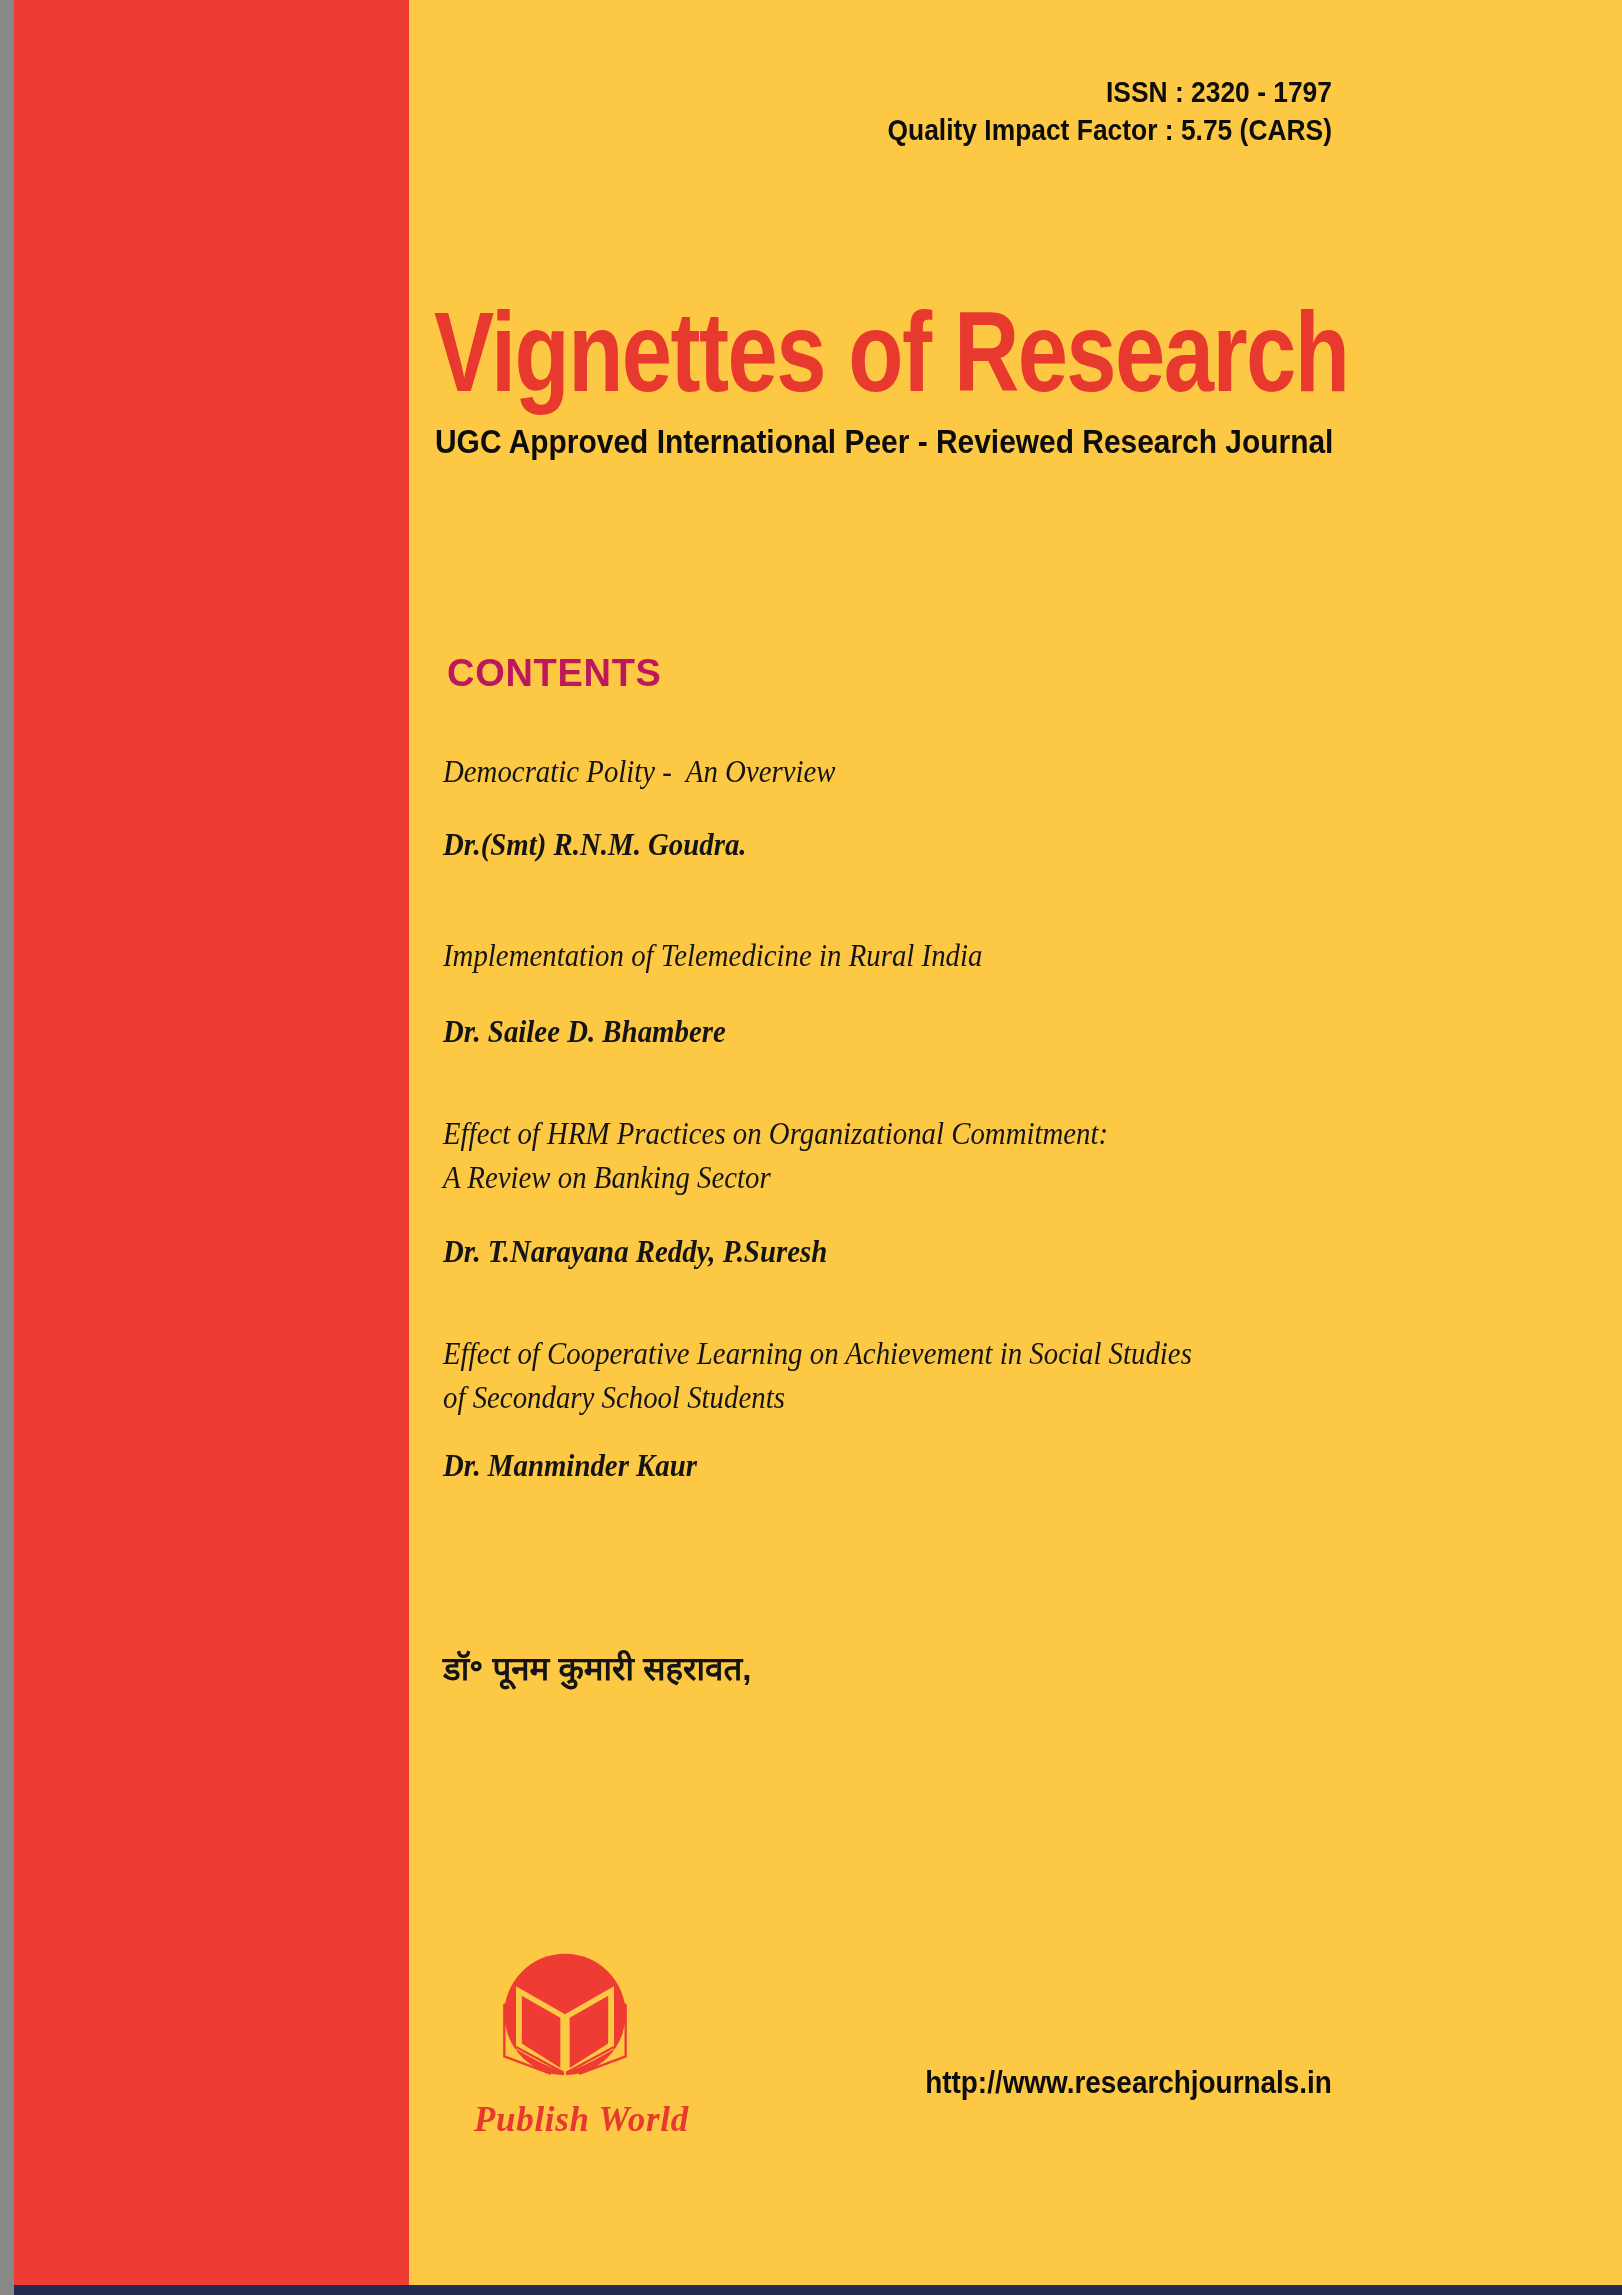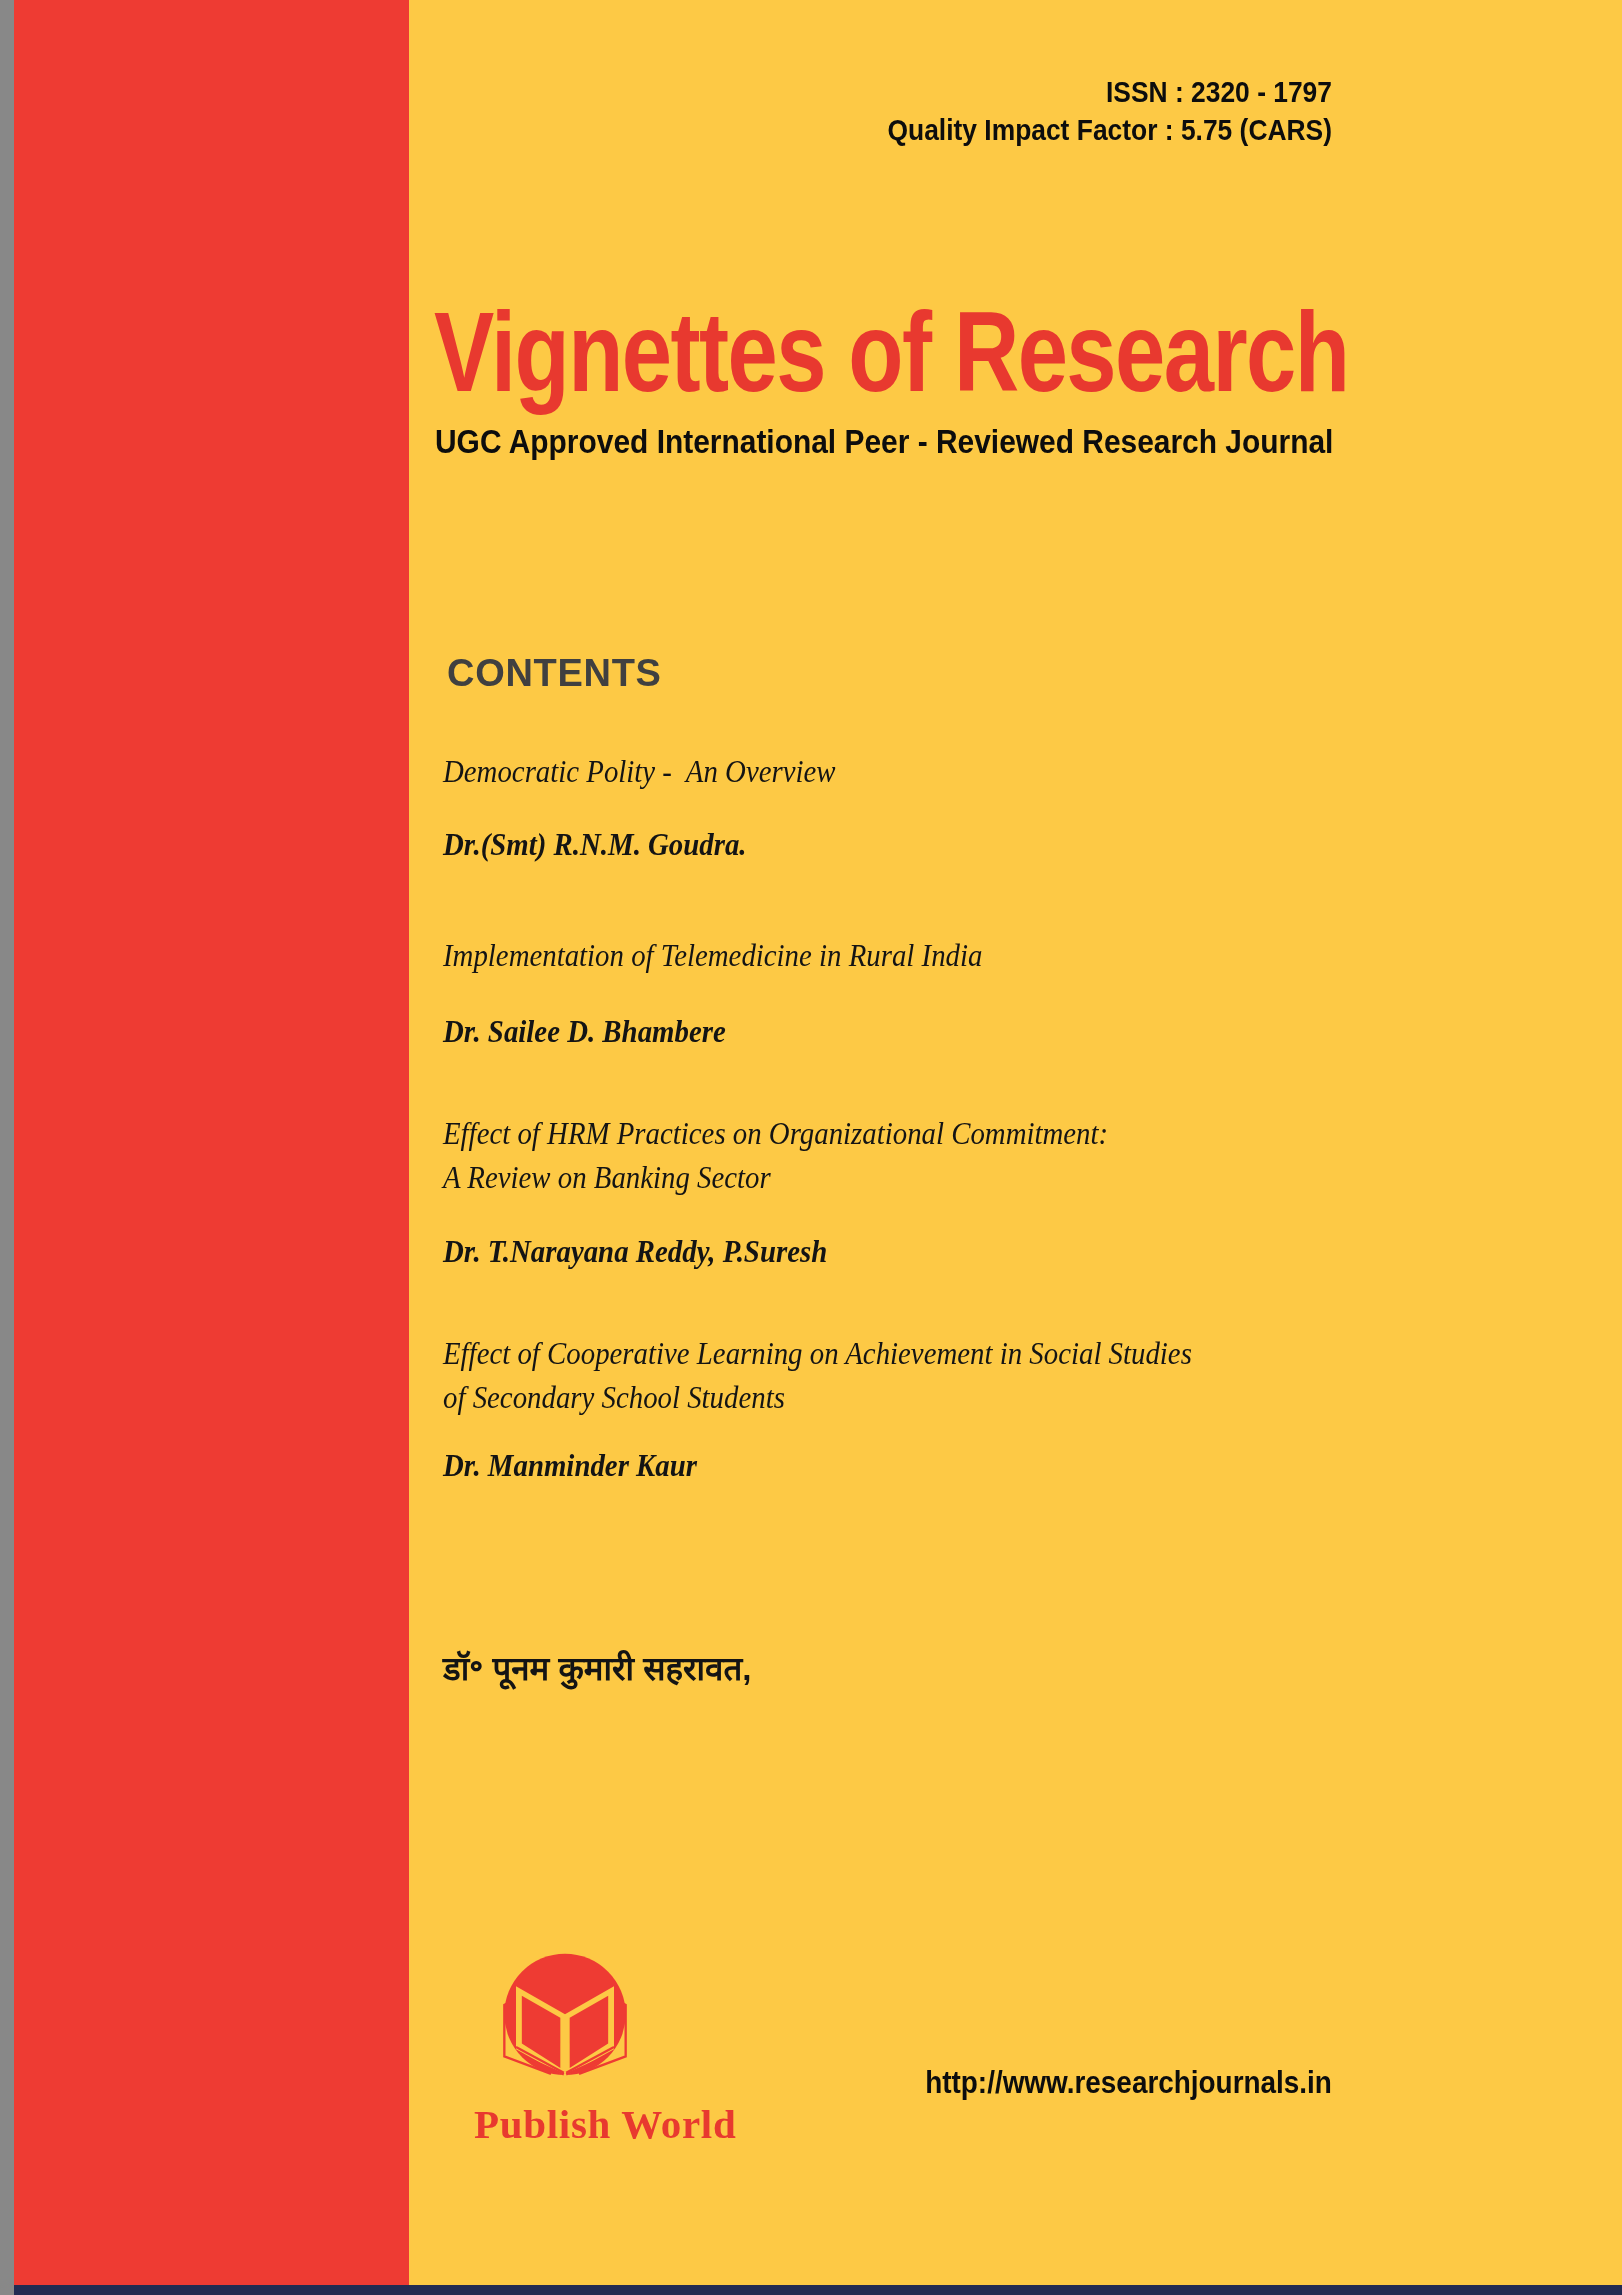--- a/index.html
+++ b/index.html
@@ -53,21 +53,21 @@
   .issue-banner span{
     position:absolute;top:0;line-height:85px;
     color:#ffffff;font-size:43px;font-weight:bold;white-space:nowrap;
     transform:scaleX(0.85);transform-origin:0 50%;
   }
   .banner-volume{left:27.5px;}
   .banner-issue{left:398px;}
   .banner-period{left:652px;}
   .contents-heading{
     position:absolute;left:433px;top:652px;
-    color:#404040;font-size:38px;font-weight:bold;letter-spacing:0.7px;
+    color:#be185d;font-size:38px;font-weight:bold;letter-spacing:0.7px;
   }
   .article-title,.article-authors{
     position:absolute;left:429px;width:1047px;
     font-family:"Liberation Serif",serif;
     color:var(--ink);
     font-size:31px;line-height:1.42;
     white-space:pre-wrap;
     transform:scaleX(0.93);transform-origin:0 0;
   }
   .article-title{font-style:italic;}
@@ -83,22 +83,22 @@
   .t3{top:1332px;} .a3{top:1444px;}
   .t4{top:1543px;} .a4{top:1646px;}
   .logo-block{
     position:absolute;left:460px;top:1949px;width:181px;
     text-align:center;
   }
   .logo-mark{display:block;margin:0 auto;}
   .logo-text{
     display:block;margin-top:10.5px;
     font-family:"Liberation Serif",serif;
-    font-weight:bold;font-size:41px;letter-spacing:0.7px;
-    color:var(--title-red);white-space:nowrap;
+    font-weight:bold;font-size:35px;letter-spacing:0.7px;
+    color:var(--title-red);white-space:nowrap;font-style:italic;
   }
   .website{
     position:absolute;top:2065px;right:304px;
     color:#0d0d0d;font-size:31px;font-weight:bold;white-space:nowrap;
     transform:scaleX(0.9);transform-origin:100% 0;
   }
 </style>
 </head>
 <body>
 

